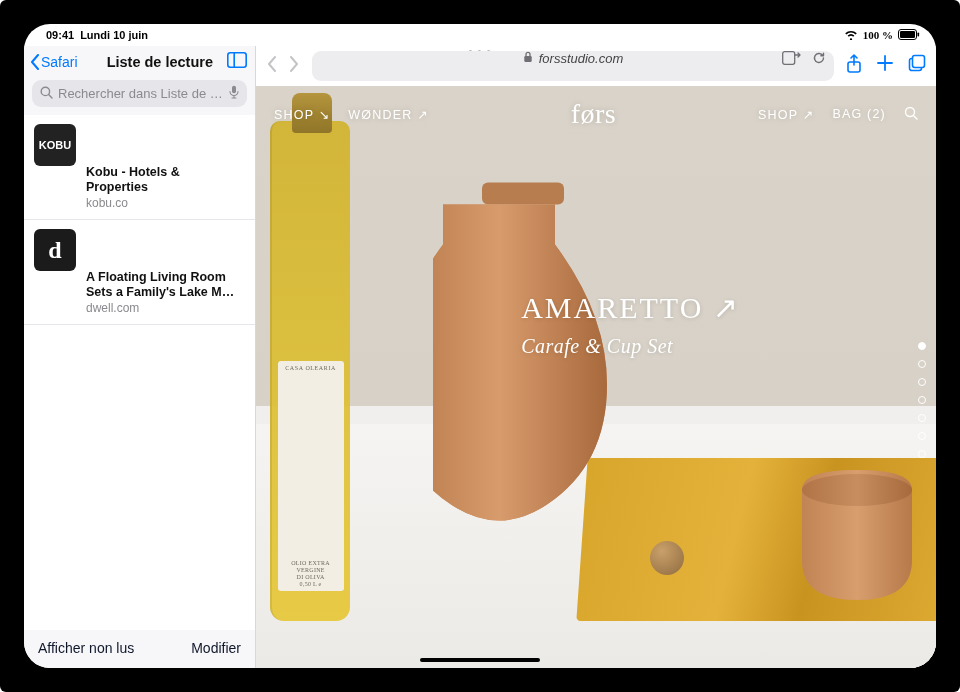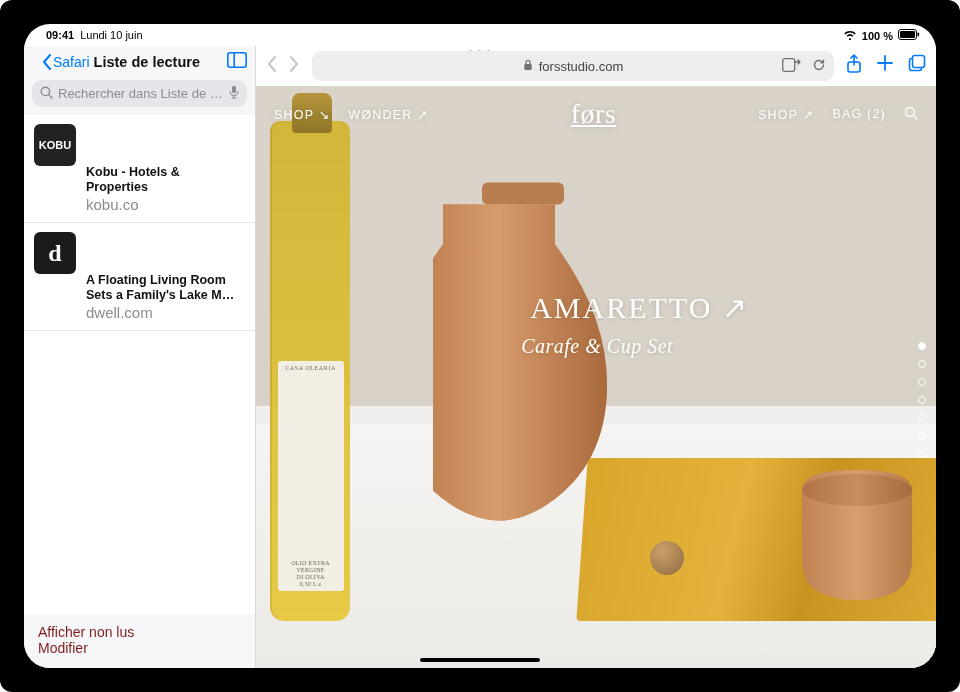--- a/index.html
+++ b/index.html
@@ -1,21 +1,21 @@
 <!DOCTYPE html>
 <html><head>
 <meta charset="utf-8">
 <style>
   * { box-sizing: border-box; margin: 0; padding: 0; }
   html, body { width: 960px; height: 692px; font-family: -apple-system, "Helvetica Neue", Arial, sans-serif; background: #fff; }
   .device {
     position: relative;
     width: 960px; height: 692px;
     background: #000;
-    border-radius: 12px;
+    border-radius: 6px;
     padding: 24px;
   }
   .screen {
     position: relative;
     width: 100%; height: 100%;
     background: #fff;
     border-radius: 26px;
     overflow: hidden;
     display: flex;
     flex-direction: column;
@@ -26,22 +26,22 @@
     display: flex;
     align-items: center;
     justify-content: space-between;
     padding: 0 16px 0 22px;
     font-size: 11px;
     font-weight: 600;
     color: #000;
   }
   .status-left { display: flex; gap: 6px; align-items: baseline; }
   .status-time { font-weight: 600; }
-  .status-date { font-weight: 400; }
-  .status-right { display: flex; gap: 5px; align-items: flex-end; }
+  .status-date { font-weight: 700; }
+  .status-right { display: flex; gap: 5px; align-items: flex-start; font-family: Liberation Serif, serif; }
   .status-dots { position: absolute; left: 50%; transform: translateX(-50%); top: 23px; color: #b9b9be; font-size: 8px; letter-spacing: 1px; }
   .wifi-icon, .battery-icon { display:inline-block; }
   .battery-text { font-size: 11px; }
   
   .content {
     flex: 1;
     display: flex;
     min-height: 0;
   }
   
@@ -49,33 +49,32 @@
     width: 232px;
     border-right: 1px solid #d7d7dc;
     display: flex;
     flex-direction: column;
     background: #f7f7f9;
   }
   .sidebar-header {
     display: flex;
     align-items: center;
     padding: 6px 8px 4px 6px;
-    gap: 2px;
-    margin-left: 12px;
+    gap: 14px;
   }
   .back-btn {
     display: flex; align-items: center;
     color: #007aff;
     font-size: 14px;
     gap: 1px;
     cursor: pointer;
   }
   .sidebar-title {
     flex: 1;
-    text-align: left;
+    text-align: right;
     font-weight: 700;
     font-size: 14.5px;
     color: #111;
     padding-left: 2px;
   }
   .sidebar-toggle {
     color: #007aff;
     cursor: pointer;
   }
   .search-wrap {
@@ -109,27 +108,26 @@
     border-radius: 6px;
     background: #222;
     flex-shrink: 0;
     display:flex; align-items:center; justify-content:center;
     color:#fff; font-weight:700; font-size:11px;
   }
   .list-thumb.d { background:#1b1b1c; font-size:24px; font-family:Georgia,serif; }
   .list-thumb.escape { background:#fff; border:1px solid #e6e6ea; color:#111; }
   .list-text { flex:1; min-width:0; }
   .list-title { font-size: 12.5px; font-weight:600; line-height:1.2; color:#111;margin-top:41px; }
-  .list-sub { font-size: 15px; color:#8a8a8f; margin-top:1px; }
+  .list-sub { font-size: 12px; color:#8a8a8f; margin-top:1px; }
   .sidebar-footer {
-    display:flex; justify-content:center;
+    display:flex; justify-content:space-between;
     padding: 10px 14px 12px 14px;
     font-size: 14px;
-    color:#7f1d1d;
-    flex-direction:column;
+    color:#0f172a;
   }
   .sidebar-footer span { cursor:pointer; }
   
   .main {
     flex: 1;
     display: flex;
     flex-direction: column;
     background: #fff;
     min-width: 0;
   }
@@ -141,28 +139,28 @@
     padding: 0 10px;
   }
   .toolbar .nav-arrows { color:#c4c4c8; display:flex; gap:10px; }
   .toolbar .nav-arrows span { cursor:default; }
   .addr {
     flex:1;
     background:#ededf0;
     border-radius: 9px;
     height: 30px;
     display:flex;
-    align-items:center;
     justify-content:center;
     gap:6px;
     font-size:13px;
     color:#444;
     position:relative;
     cursor:text;
     margin: 0 6px;
+    font-style: italic;
   }
   .addr .addr-right { position:absolute; right:8px; display:flex; gap:10px; color:#6f6f74; }
   .tool-icons { display:flex; gap:14px; color:#007aff; }
   .tool-icons span { cursor:pointer; }
   
   .page {
     flex:1;
     position:relative;
     overflow:hidden;
   }
@@ -226,30 +224,29 @@
     padding: 0 18px;
     color:#fff;
     font-size:12.5px;
     letter-spacing:1.2px;
     text-shadow: 0 0 6px rgba(0,0,0,0.18);
   }
   .site-nav .nav-left, .site-nav .nav-right{ display:flex; gap:18px; align-items:center; }
   .site-nav .brand{
     font-size:28px; font-weight:400; letter-spacing:0.5px;
     font-family: Georgia, 'Times New Roman', serif;
-    text-decoration: underline;
   }
   .site-nav span{ cursor:pointer; }
   .hero-headline{
     position:absolute; top:35%; left:39%;
     color:#fff;
     font-family: Georgia, 'Times New Roman', serif;
     text-shadow: 0 1px 4px rgba(0,0,0,0.15);
   }
-  .hero-headline .h1{ font-size:30px; letter-spacing:2px;margin-left:9px; }
+  .hero-headline .h1{ font-size:30px; letter-spacing:2px; }
   .hero-headline .h2{ font-size:20px; font-style:italic; letter-spacing:0.5px; margin-top:10px; }
   .carousel-dots{
     position:absolute; right:10px; top:44%;
     display:flex; flex-direction:column; gap:10px;
   }
   .carousel-dots .dot{
     width:8px; height:8px; border-radius:50%;
     border:1.3px solid #fff;
     cursor:pointer;
   }

